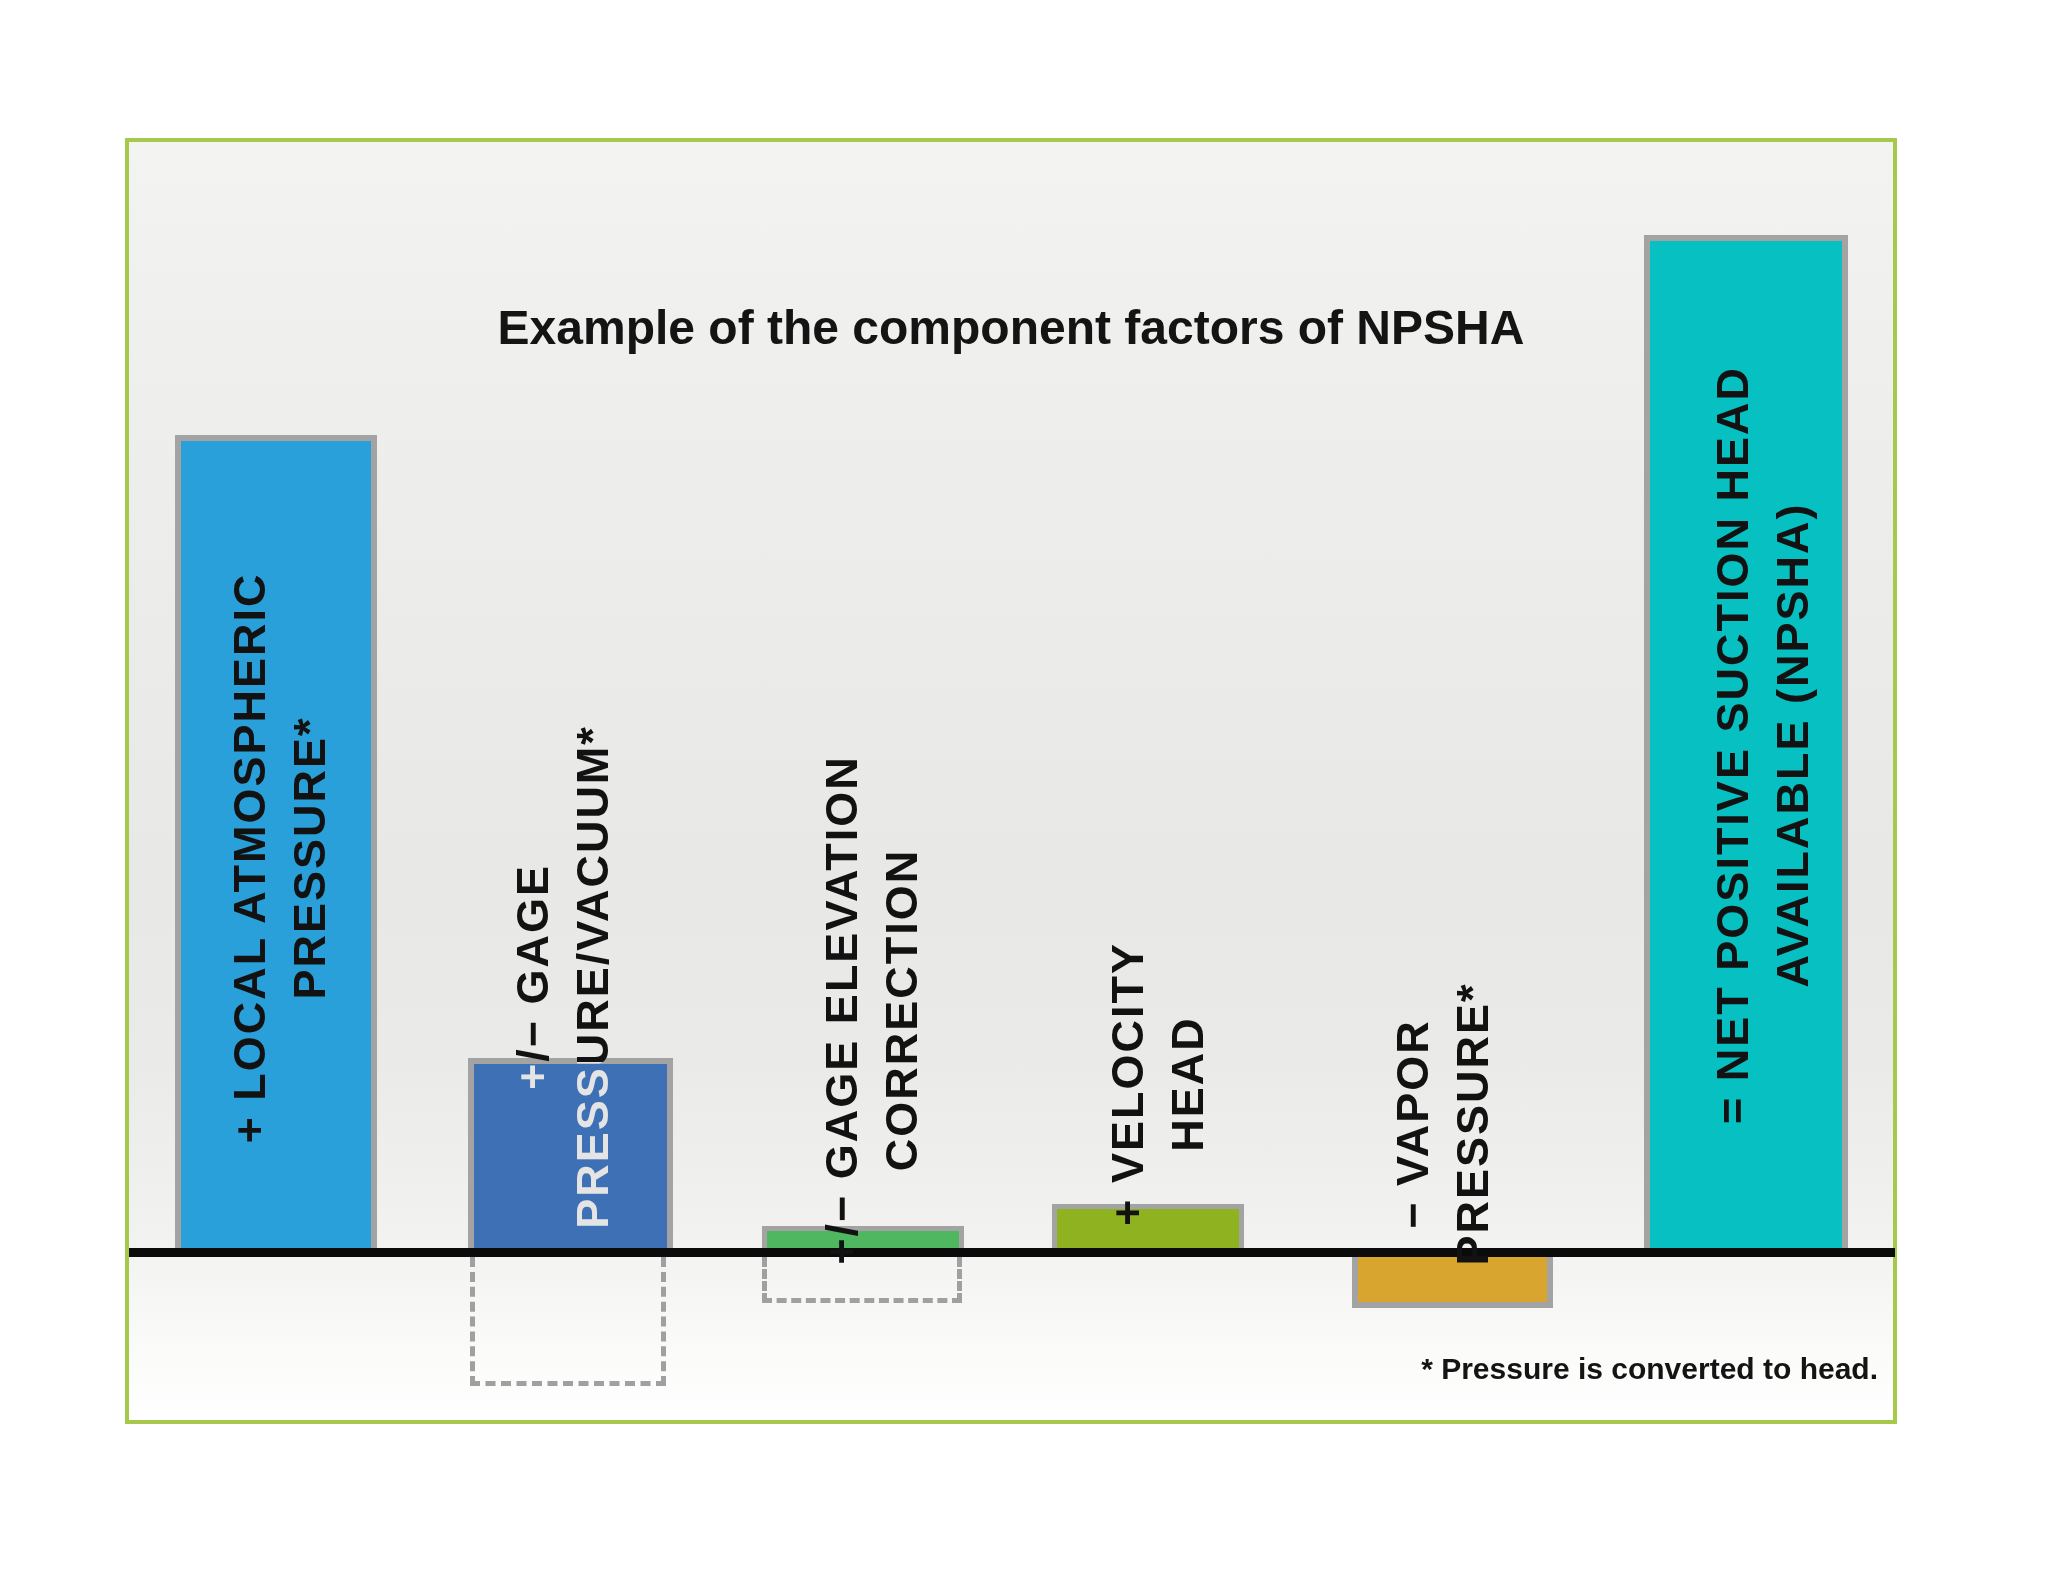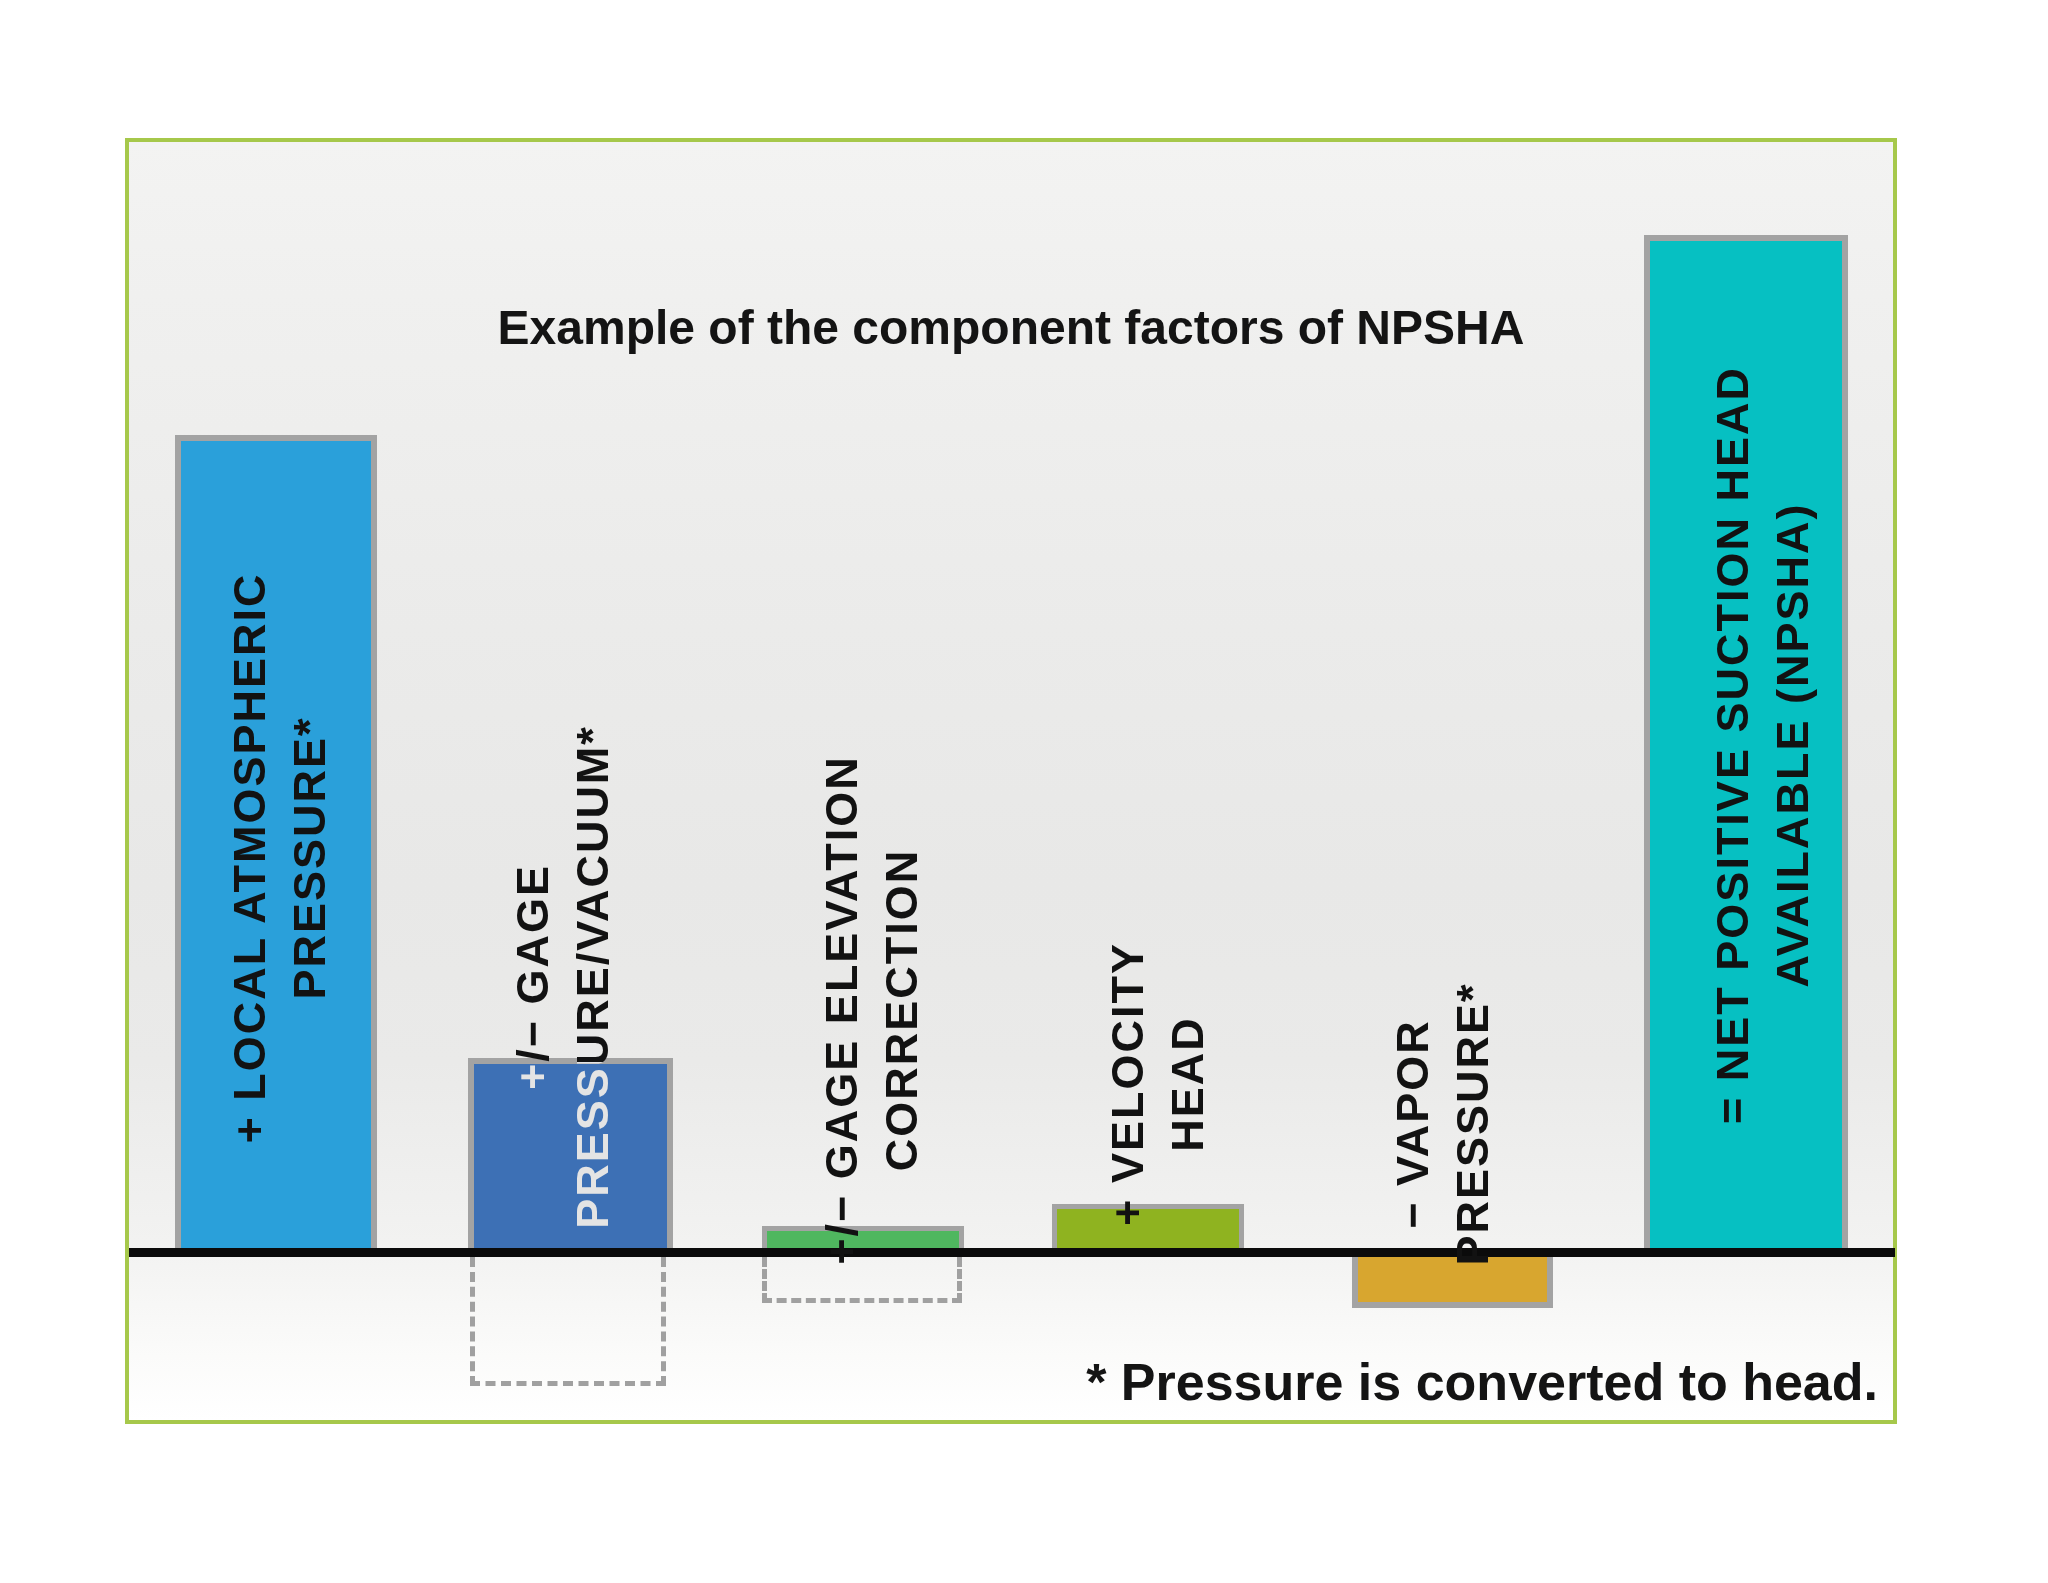--- a/index.html
+++ b/index.html
@@ -47,21 +47,21 @@
   .l1{left:-40px;top:798px;width:640px;}
   .l2{left:313px;top:917px;width:500px;}
   .l2.overlay{color:#E4E4E4;clip-path:inset(0 335px 0 0);}
   .l2.base{clip-path:inset(0 0 0 165px);}
   .l3{left:622px;top:950px;width:500px;}
   .l4{left:1008px;top:1024px;width:300px;}
   .l5{left:1303px;top:1064px;width:280px;}
   .l6{left:1373px;top:685px;width:780px;}
   .footnote{
     position:absolute;left:1000px;top:1352px;width:878px;height:56px;z-index:4;
-    text-align:right;font-size:52px;font-weight:bold;color:#141414;
+    text-align:right;font-size:30px;font-weight:bold;color:#141414;
   }
 </style>
 </head>
 <body>
 
 <div class="canvas">
 
   <div class="frame"></div>
 
   <div class="title">Example of the component factors of NPSHA</div>

